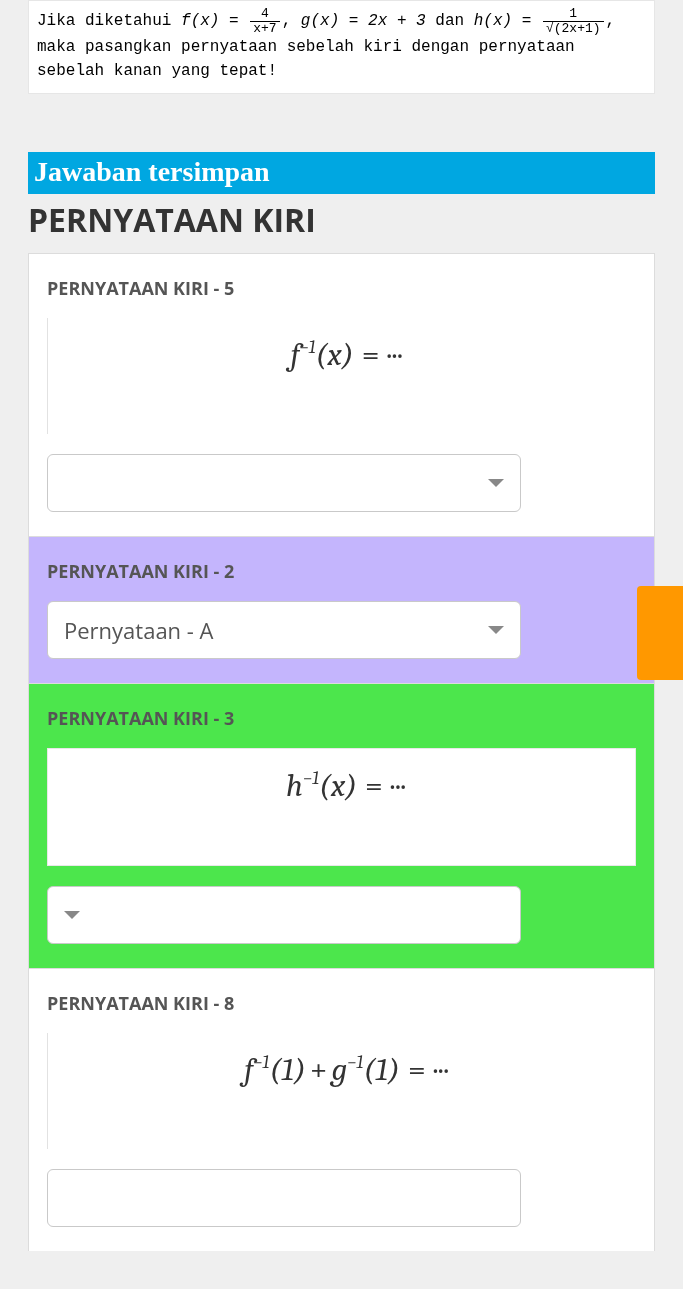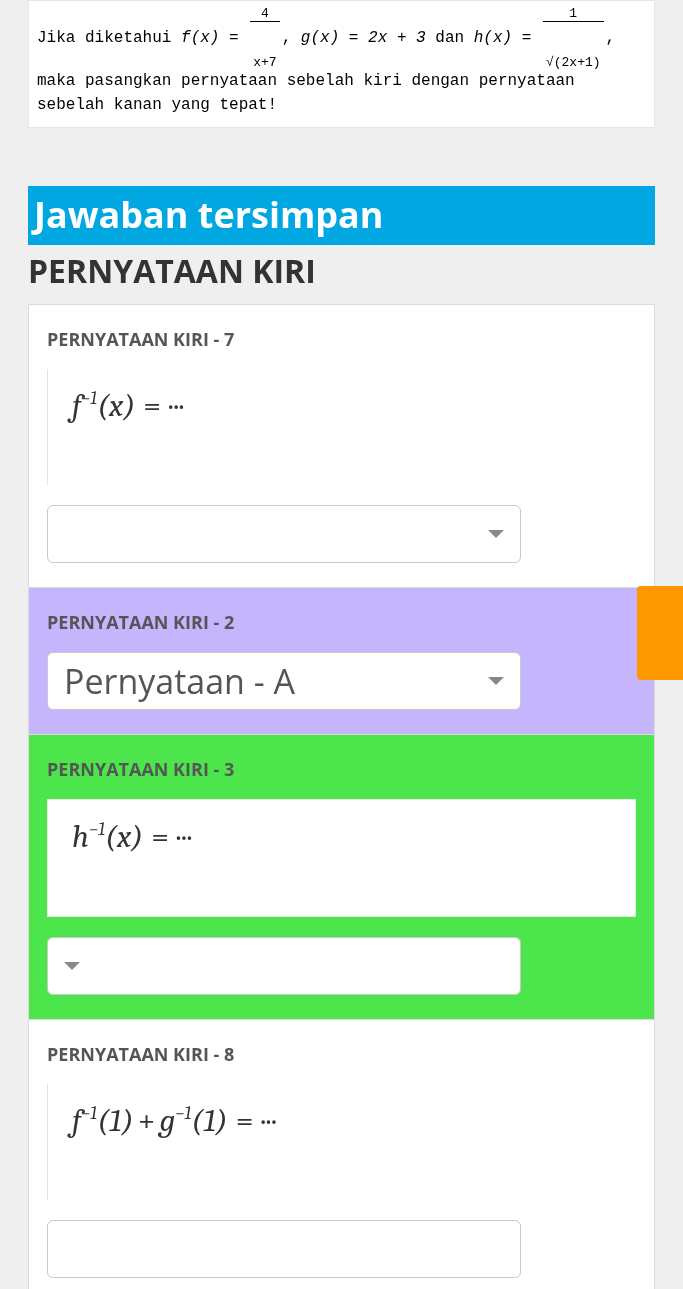--- a/index.html
+++ b/index.html
@@ -28,30 +28,31 @@
   }
   .frac {
     display: inline-block;
     vertical-align: middle;
     text-align: center;
     font-size: 13px;
     line-height: 1.05;
     margin: 0 2px;
   }
   .frac .num { display:block; border-bottom:1px solid #000; padding:0 3px; }
-  .frac .den { display:block; padding:0 3px;margin-top:34px; }
+  .frac .den { display:block; padding:0 3px; }
 
   
   .banner {
     margin: 58px 28px 0 28px;
     background: #00a7e1;
     color: #fff;
     font-weight: 700;
-    font-size: 36px;
+    font-size: 28px;
     padding: 4px 10px 6px 6px;
+    font-family: Liberation Serif, serif;
   }
 
   
   .section-title {
     margin: 4px 28px 12px 28px;
     font-size: 32px;
     font-weight: 700;
     color: #333;
   }
 
@@ -82,37 +83,38 @@
     margin-bottom: 20px;
     min-height: 60px;
   }
   .bg-default .formula-panel { border-left: 1px solid #e2e2e2; border-top:none; border-right:none; border-bottom:none;}
   .formula {
     font-family: Cambria, "Times New Roman", serif;
     font-size: 32px;
     font-style: italic;
     white-space: nowrap;
     padding-left: 10px;
+    text-align: center;
   }
   .formula sup { font-size: 18px; vertical-align: super; }
   .formula .dots { font-style: normal; letter-spacing: 2px; }
   .formula .eq   { font-style: normal; padding: 0 8px; }
 
   
   .select-wrap {
     width: 440px;
     height: 56px;
     background: #fff;
     border: 1px solid #c9c9c9;
     border-radius: 6px;
     display: flex;
     align-items: center;
     justify-content: space-between;
     padding: 0 16px;
-    font-size: 34px;
+    font-size: 22px;
     color: #555;
     cursor: pointer;
   }
   .select-wrap .caret {
     width: 0; height: 0;
     border-left: 8px solid transparent;
     border-right: 8px solid transparent;
     border-top: 8px solid #888;
   }
 
@@ -148,21 +150,21 @@
       <span class="num">1</span>
       <span class="den">√(2x+1)</span>
     </span><span>, maka pasangkan pernyataan sebelah kiri dengan pernyataan sebelah kanan yang tepat!</span>
   </div>
 
   <div class="banner">Jawaban tersimpan</div>
 
   <div class="section-title">PERNYATAAN KIRI</div>
 
   <div class="card bg-default">
-    <div class="card-title">PERNYATAAN KIRI - 7</div>
+    <div class="card-title">PERNYATAAN KIRI - 5</div>
     <div class="formula-panel">
       <div class="formula">
         <span>f</span><sup>−1</sup><span>(x)</span><span class="eq">=</span><span class="dots">···</span>
       </div>
     </div>
     <div class="select-wrap">
       <span></span>
       <span class="caret"></span>
     </div>
   </div>

